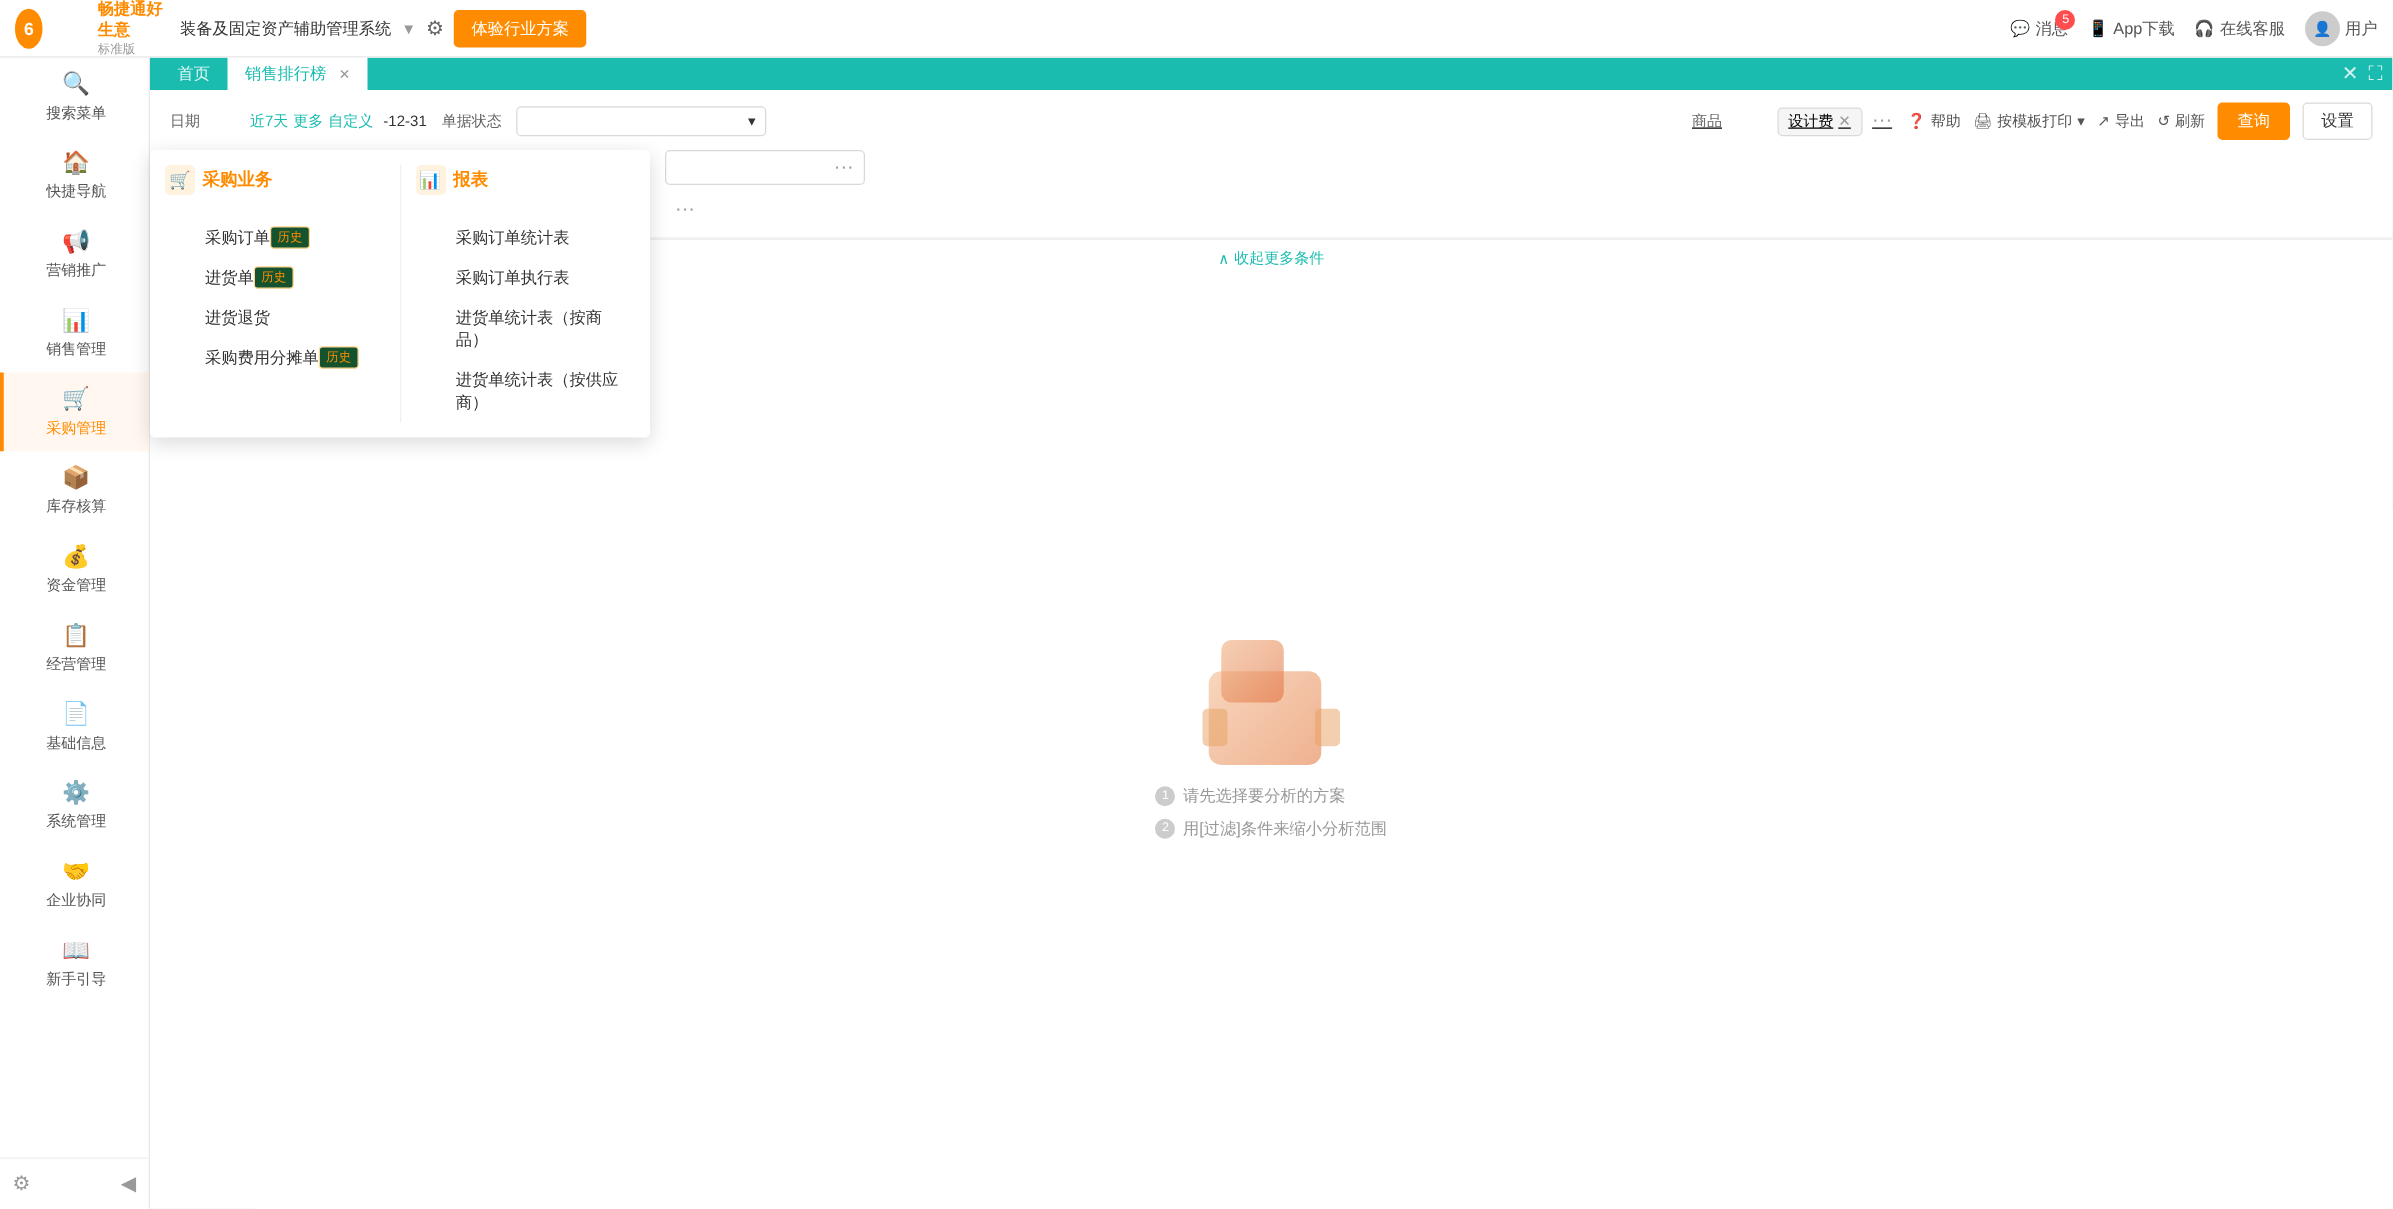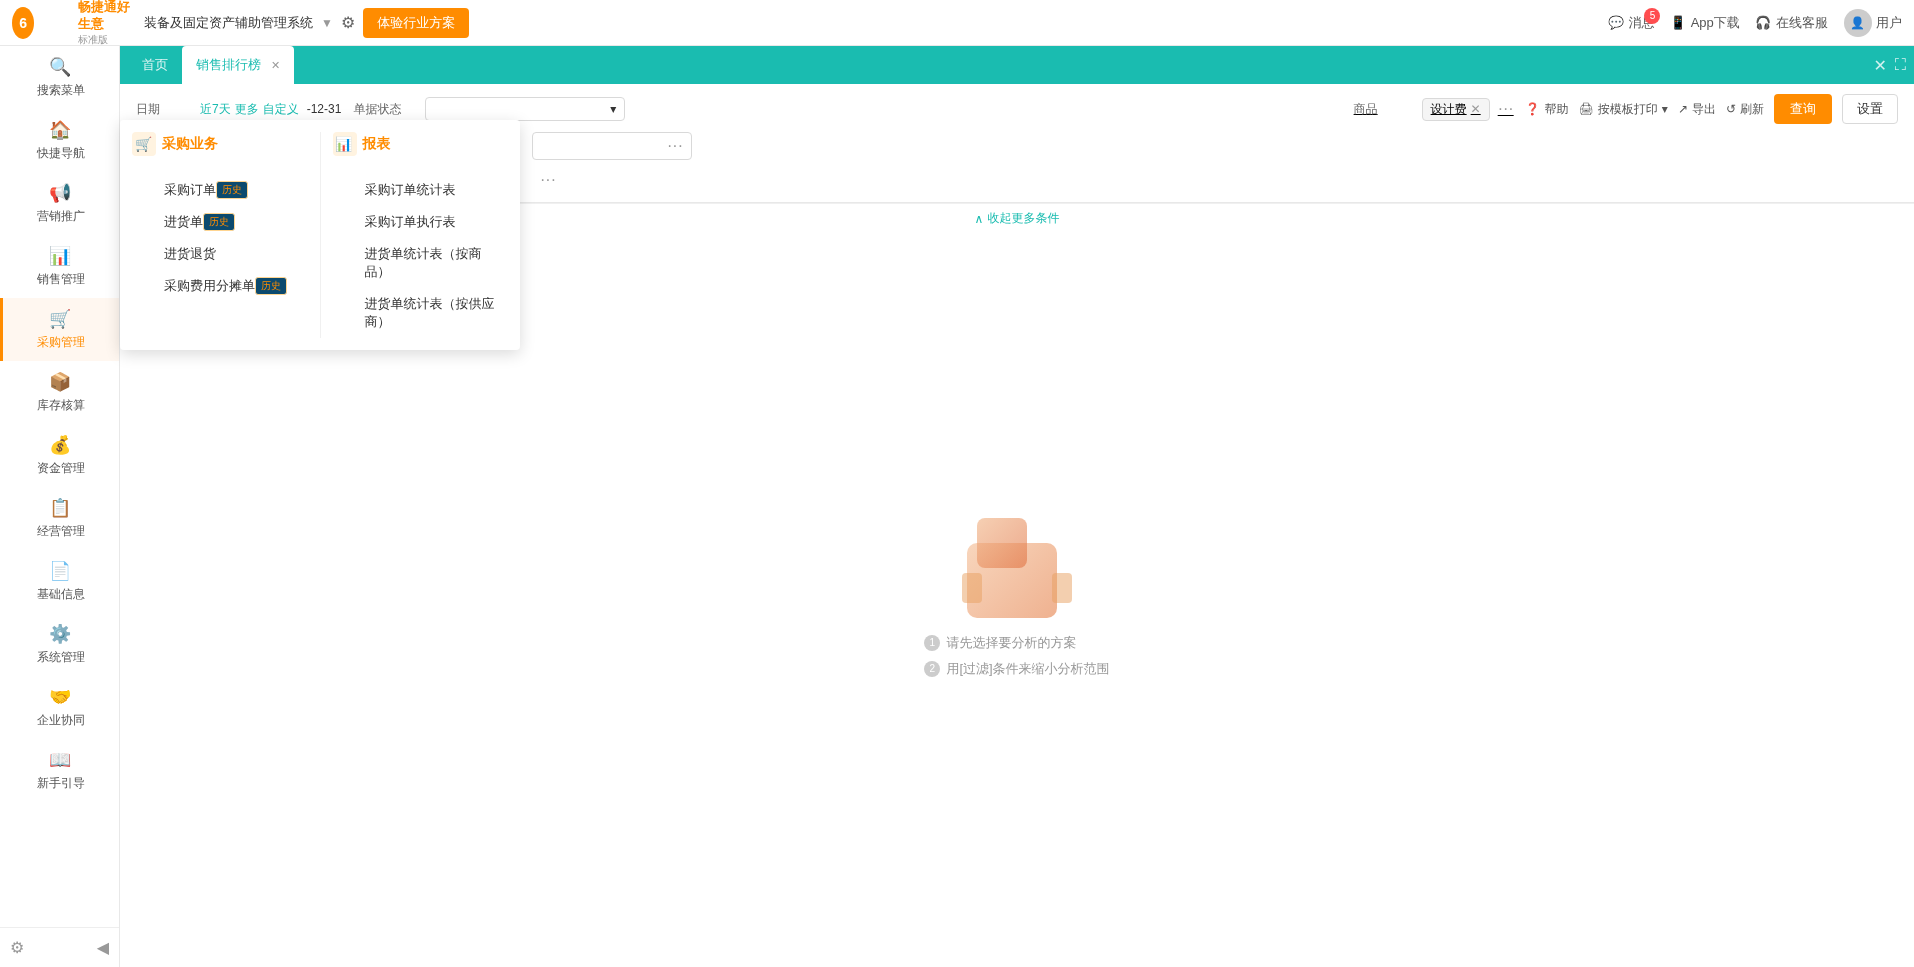--- a/index.html
+++ b/index.html
@@ -112,21 +112,21 @@
       margin-top: 46px;
       margin-left: 120px;
       height: calc(967px - 46px);
       display: flex; flex-direction: column;
     }
 
     
     .tab-bar {
       background: #1abcb0;
       display: flex; align-items: center;
-      height: 38px;
+      height: 26px;
       padding: 0 8px;
     }
     .tab-item {
       padding: 0 14px;
       height: 38px;
       display: flex; align-items: center;
       color: rgba(255,255,255,0.85);
       cursor: pointer;
       font-size: 13px;
       gap: 6px;
@@ -269,21 +269,21 @@
     }
     .dropdown-item {
       display: flex; gap: 0;
       padding: 7px 4px;
       cursor: pointer;
       color: #333; font-size: 13px;
       border-radius: 4px;
       margin-left: 28px;
     }
     .history-tag {
-      background: #0c4a6e; color: #ff8c00;
+      background: #14532d; color: #ff8c00;
       font-size: 10px; padding: 1px 5px;
       border-radius: 3px; border: 1px solid #ffd591;
     }
 
     .dots { color: #999; font-size: 16px; cursor: pointer; }
   </style>
 </head>
 <body>
 
 <div class="top-bar">
@@ -406,21 +406,21 @@
 
       <div class="filter-row">
         <div class="date-range">
           <span class="filter-label">日期</span>
           <span class="date-link">近7天</span>
           <span class="date-link">更多</span>
           <span class="date-link">自定义</span>
           <span style="color:#333;font-size:12px;margin-left:4px;">-12-31</span>
         </div>
 
-        <div style="flex:1;display:flex;align-items:center;gap:12px;">
+        <div style="flex:1;display:flex;align-items:center;">
           <span class="filter-label">单据状态</span>
           <div class="filter-select" style="min-width:200px;">
             <span></span>
             <span>▾</span>
           </div>
         </div>
 
         <div style="display:flex;align-items:center;gap:8px;text-decoration:underline;">
           <span class="filter-label">商品</span>
           <div class="filter-tag">

